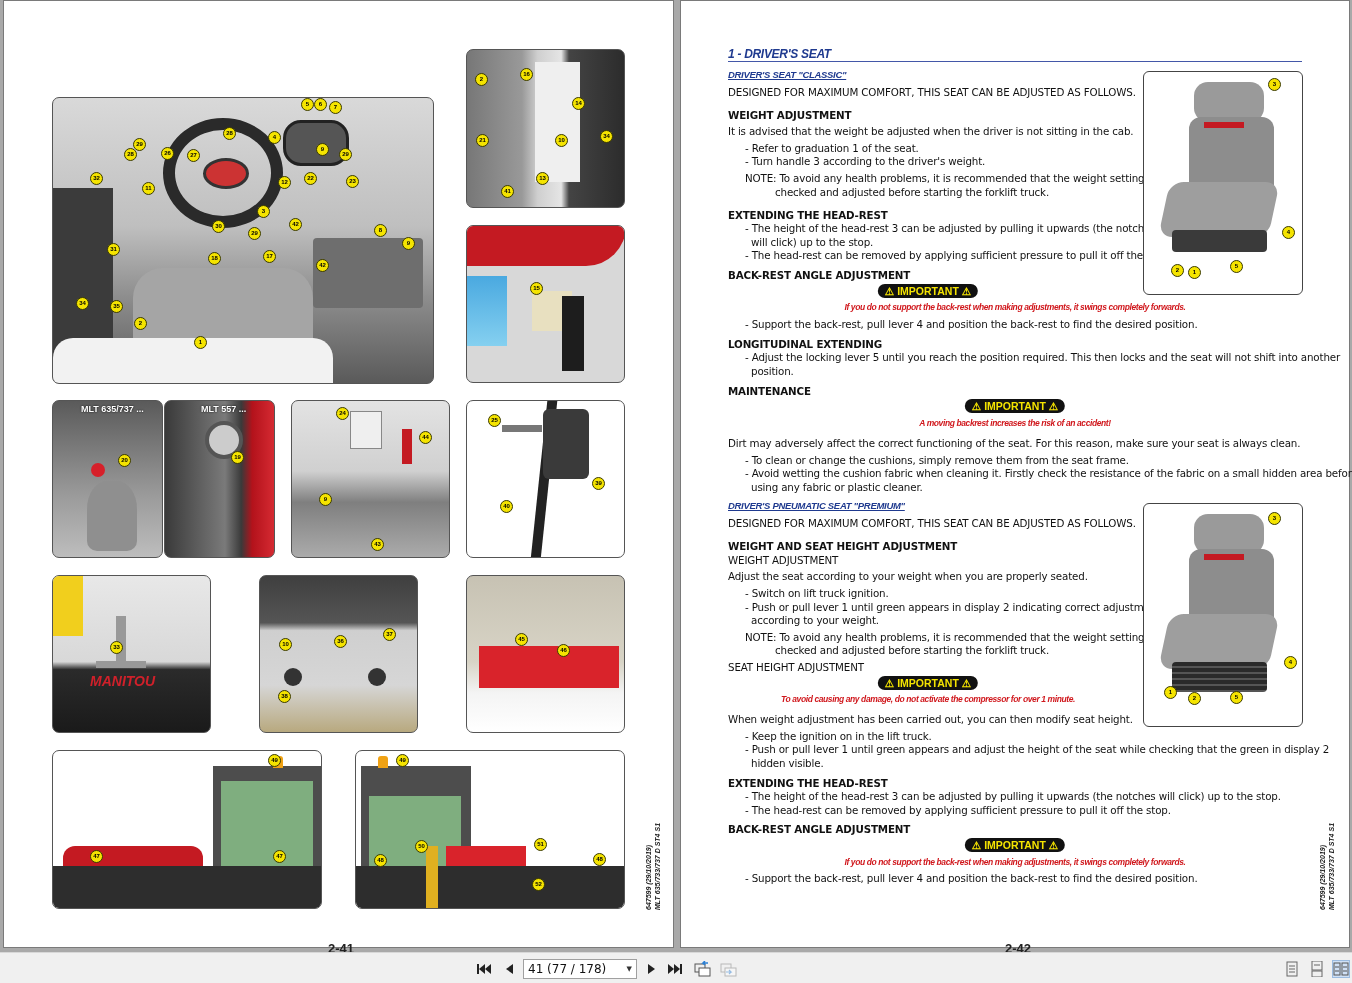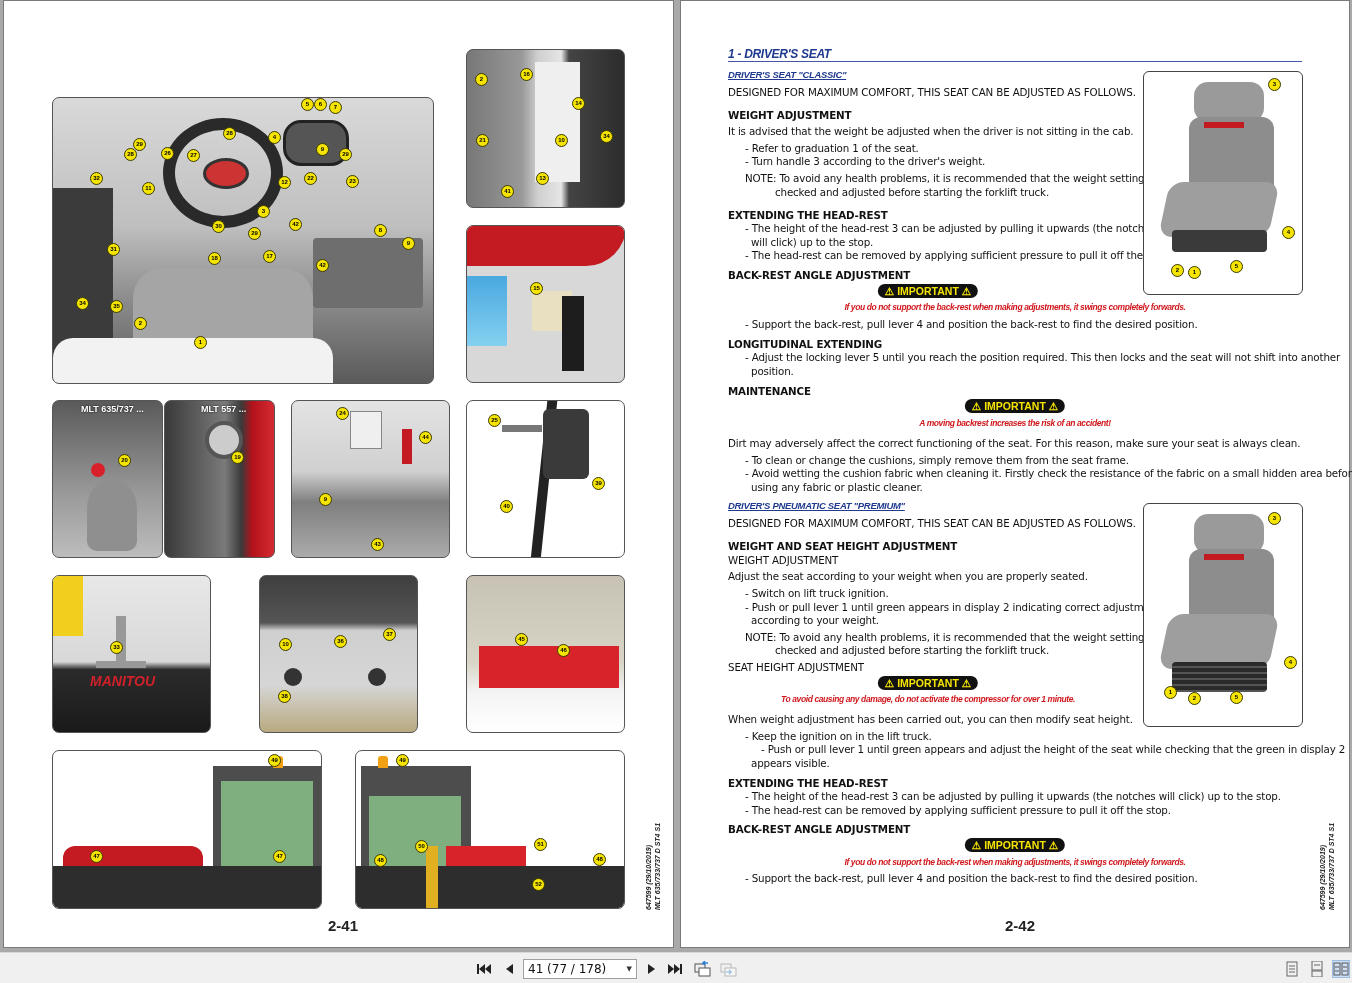--- a/index.html
+++ b/index.html
@@ -5,21 +5,21 @@
   html, body { margin:0; padding:0; }
   body { width:1352px; height:983px; background:#a9a9a9; position:relative; overflow:hidden; font-family:"Liberation Sans", sans-serif; }
   .page { position:absolute; top:0; background:#fff; border:1px solid #7a7a7a; box-sizing:border-box; }
   #page-left { left:3px; width:671px; height:948px; }
   #page-right { left:680px; width:670px; height:948px; }
 
   .photo { position:absolute; border:1px solid #555; border-radius:7px; overflow:hidden; box-sizing:border-box; }
   .callout { position:absolute; width:11px; height:11px; border-radius:50%; background:#f5e400; border:1px solid #3a3a00; font-size:6px; font-weight:bold; color:#000; text-align:center; line-height:11px; font-family:"Liberation Sans", sans-serif; }
   .photo-label { position:absolute; color:#fff; font-size:9px; font-weight:bold; text-shadow:0 0 2px #000; }
 
-  .pagenum { position:absolute; font-size:15px; font-weight:bold; color:#222; }
+  .pagenum { position:absolute; font-size:13px; font-weight:bold; color:#222;margin-top:24px; }
   .vertref { position:absolute; font-size:7px; font-style:italic; font-weight:bold; color:#222; transform:rotate(-90deg); transform-origin:left top; white-space:nowrap; line-height:9px; }
 
   
   .txt { position:absolute; font-family:"DejaVu Sans", sans-serif; font-size:10.3px; color:#111; white-space:nowrap; letter-spacing:-0.15px; }
   .h1 { font-family:"Liberation Sans", sans-serif; font-weight:bold; font-style:italic; color:#1f3a8f; font-size:12px; letter-spacing:-0.3px; }
   .h1-rule { position:absolute; left:728px; width:574px; height:1px; background:#4357a8; }
   .h2 { font-family:"Liberation Sans", sans-serif; font-weight:bold; font-style:italic; color:#1f3a8f; font-size:9.5px; text-decoration:underline; letter-spacing:-0.3px; }
   .h3 { font-weight:bold; font-size:10.3px; }
   .warn { position:absolute; font-family:"Liberation Sans", sans-serif; font-style:italic; font-weight:bold; color:#d0171c; font-size:8.5px; white-space:nowrap; letter-spacing:-0.4px; transform:translateX(-50%); }
   .important { position:absolute; height:14px; background:#111; border-radius:7px; color:#f5e400; font-family:"Liberation Sans", sans-serif; font-weight:bold; font-size:10.5px; line-height:14px; text-align:center; transform:translateX(-50%); padding:0 7px; white-space:nowrap; }
@@ -243,22 +243,22 @@
 <div class="txt" style="left:745px;top:587px;">- Switch on lift truck ignition.</div>
 <div class="txt" style="left:745px;top:601px;">- Push or pull lever 1 until green appears in display 2 indicating correct adjustment</div>
 <div class="txt" style="left:751px;top:614px;">according to your weight.</div>
 <div class="txt" style="left:745px;top:631px;">NOTE: To avoid any health problems, it is recommended that the weight setting is</div>
 <div class="txt" style="left:775px;top:644px;">checked and adjusted before starting the forklift truck.</div>
 <div class="txt" style="left:728px;top:661px;">SEAT HEIGHT ADJUSTMENT</div>
 <div class="important" style="left:928px;top:676px;">⚠ <span>IMPORTANT</span> ⚠</div>
 <div class="warn" style="left:928px;top:694px;">To avoid causing any damage, do not activate the compressor for over 1 minute.</div>
 <div class="txt" style="left:728px;top:713px;">When weight adjustment has been carried out, you can then modify seat height.</div>
 <div class="txt" style="left:745px;top:730px;">- Keep the ignition on in the lift truck.</div>
-<div class="txt" style="left:745px;top:743px;margin-left:16px;">- Push or pull lever 1 until green appears and adjust the height of the seat while checking that the green in display 2</div>
-<div class="txt" style="left:751px;top:757px;">appears visible.</div>
+<div class="txt" style="left:745px;top:743px;">- Push or pull lever 1 until green appears and adjust the height of the seat while checking that the green in display 2</div>
+<div class="txt" style="left:751px;top:757px;">hidden visible.</div>
 
 <div class="txt h3" style="left:728px;top:777px;">EXTENDING THE HEAD-REST</div>
 <div class="txt" style="left:745px;top:790px;">- The height of the head-rest 3 can be adjusted by pulling it upwards (the notches will click) up to the stop.</div>
 <div class="txt" style="left:745px;top:804px;">- The head-rest can be removed by applying sufficient pressure to pull it off the stop.</div>
 
 <div class="txt h3" style="left:728px;top:823px;">BACK-REST ANGLE ADJUSTMENT</div>
 <div class="important" style="left:1015px;top:838px;">⚠ <span>IMPORTANT</span> ⚠</div>
 <div class="warn" style="left:1015px;top:857px;">If you do not support the back-rest when making adjustments, it swings completely forwards.</div>
 <div class="txt" style="left:745px;top:872px;">- Support the back-rest, pull lever 4 and position the back-rest to find the desired position.</div>
 

